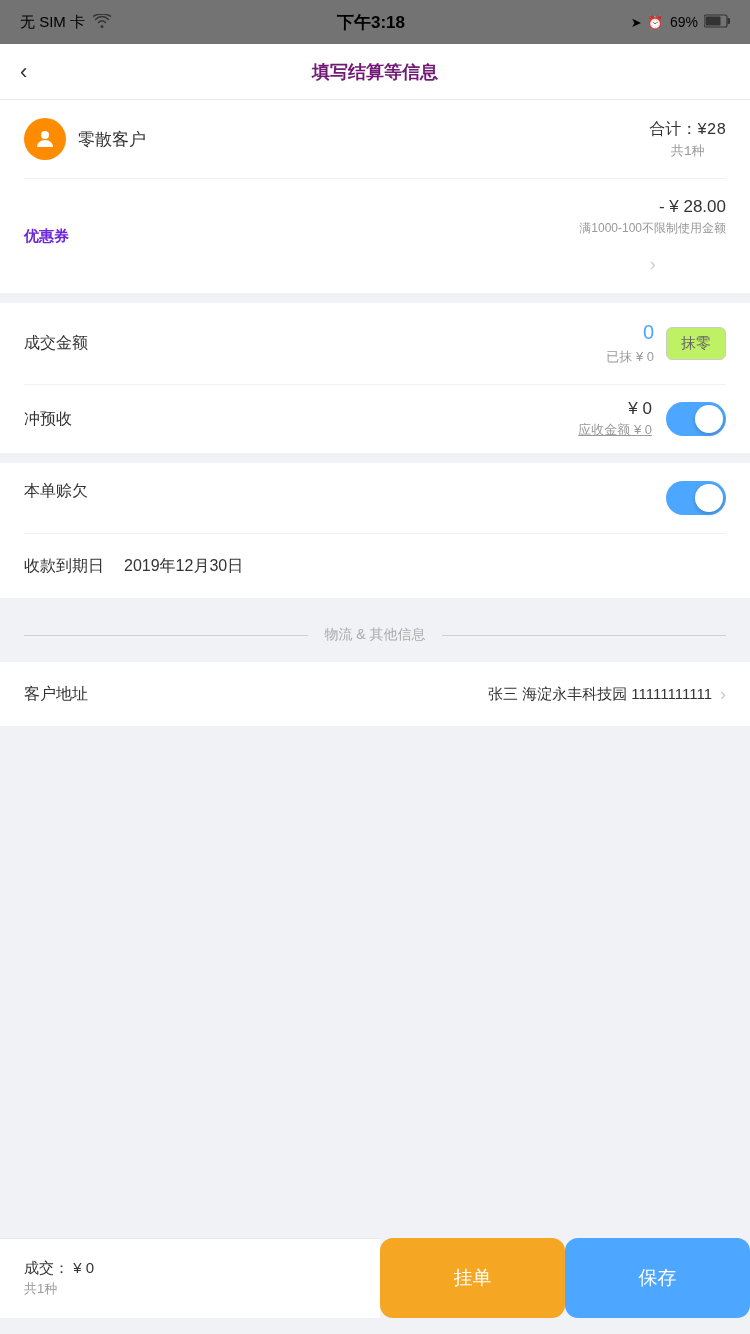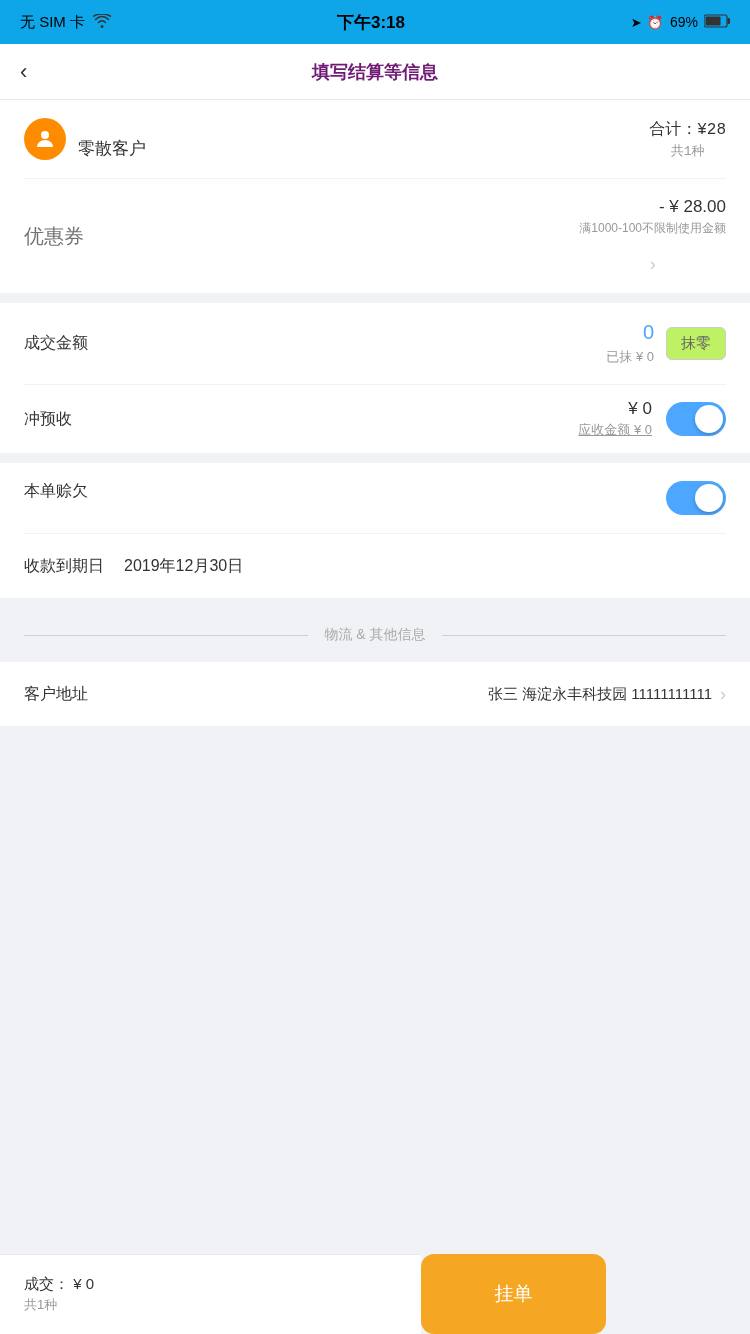--- a/index.html
+++ b/index.html
@@ -9,21 +9,21 @@
       background: #f0f2f5;
       width: 750px;
       min-height: 1334px;
       position: relative;
       overflow-x: hidden;
     }
 
     
     .status-bar {
       height: 44px;
-      background: #0ea5e9;
+      background: #737373;
       display: flex;
       align-items: center;
       justify-content: space-between;
       padding: 12px 20px;
       font-size: 15px;
       font-weight: 500;
     }
     .status-left { display: flex; align-items: center; gap: 8px; }
     .status-center { font-weight: 600; font-size: 17px; }
     .status-right { display: flex; align-items: center; gap: 6px; font-size: 14px; }
@@ -65,21 +65,21 @@
 
     
     .customer-row {
       display: flex;
       align-items: center;
       justify-content: space-between;
       padding: 18px 24px;
     }
     .customer-left {
       display: flex;
-      align-items: flex-end;
+      align-items: center;
       gap: 12px;
     }
     .avatar {
       width: 42px;
       height: 42px;
       background: #ff8c00;
       border-radius: 50%;
       display: flex;
       align-items: center;
       justify-content: center;
@@ -114,22 +114,23 @@
     }
 
     
     .coupon-row {
       display: flex;
       align-items: center;
       justify-content: space-between;
       padding: 18px 24px;
     }
     .coupon-label {
-      font-size: 20px;
-      color: #737373;
+      font-size: 15px;
+      color: #6d28d9;
+      font-weight: bold;
     }
     .coupon-right {
       display: flex;
       align-items: center;
       gap: 17px;
       flex-direction: column;
     }
     .coupon-info {
       text-align: right;
     }
@@ -316,23 +317,23 @@
     .address-value {
       font-size: 15px;
       color: #333;
       flex: 1;
       text-align: right;
     }
 
     
     .bottom-bar {
       position: fixed;
-      bottom: 0;
+      bottom: 16px;
       left: 0;
-      width: 606px;
+      width: 750px;
       height: 80px;
       display: flex;
       align-items: stretch;
       justify-content: flex-end;
     }
     .bottom-summary {
       flex: 1;
       background: #fff;
       display: flex;
       flex-direction: column;
@@ -503,13 +504,14 @@
 
 <div class="bottom-bar">
   <div class="bottom-summary">
     <div class="bottom-transaction">
       <span>成交：</span>
       <span>¥ 0</span>
     </div>
     <div class="bottom-count">共1种</div>
   </div>
   <div class="bottom-btn btn-pending">挂单</div>
+  <div class="bottom-btn btn-save">保存</div>
 </div>
 
 </body></html>

